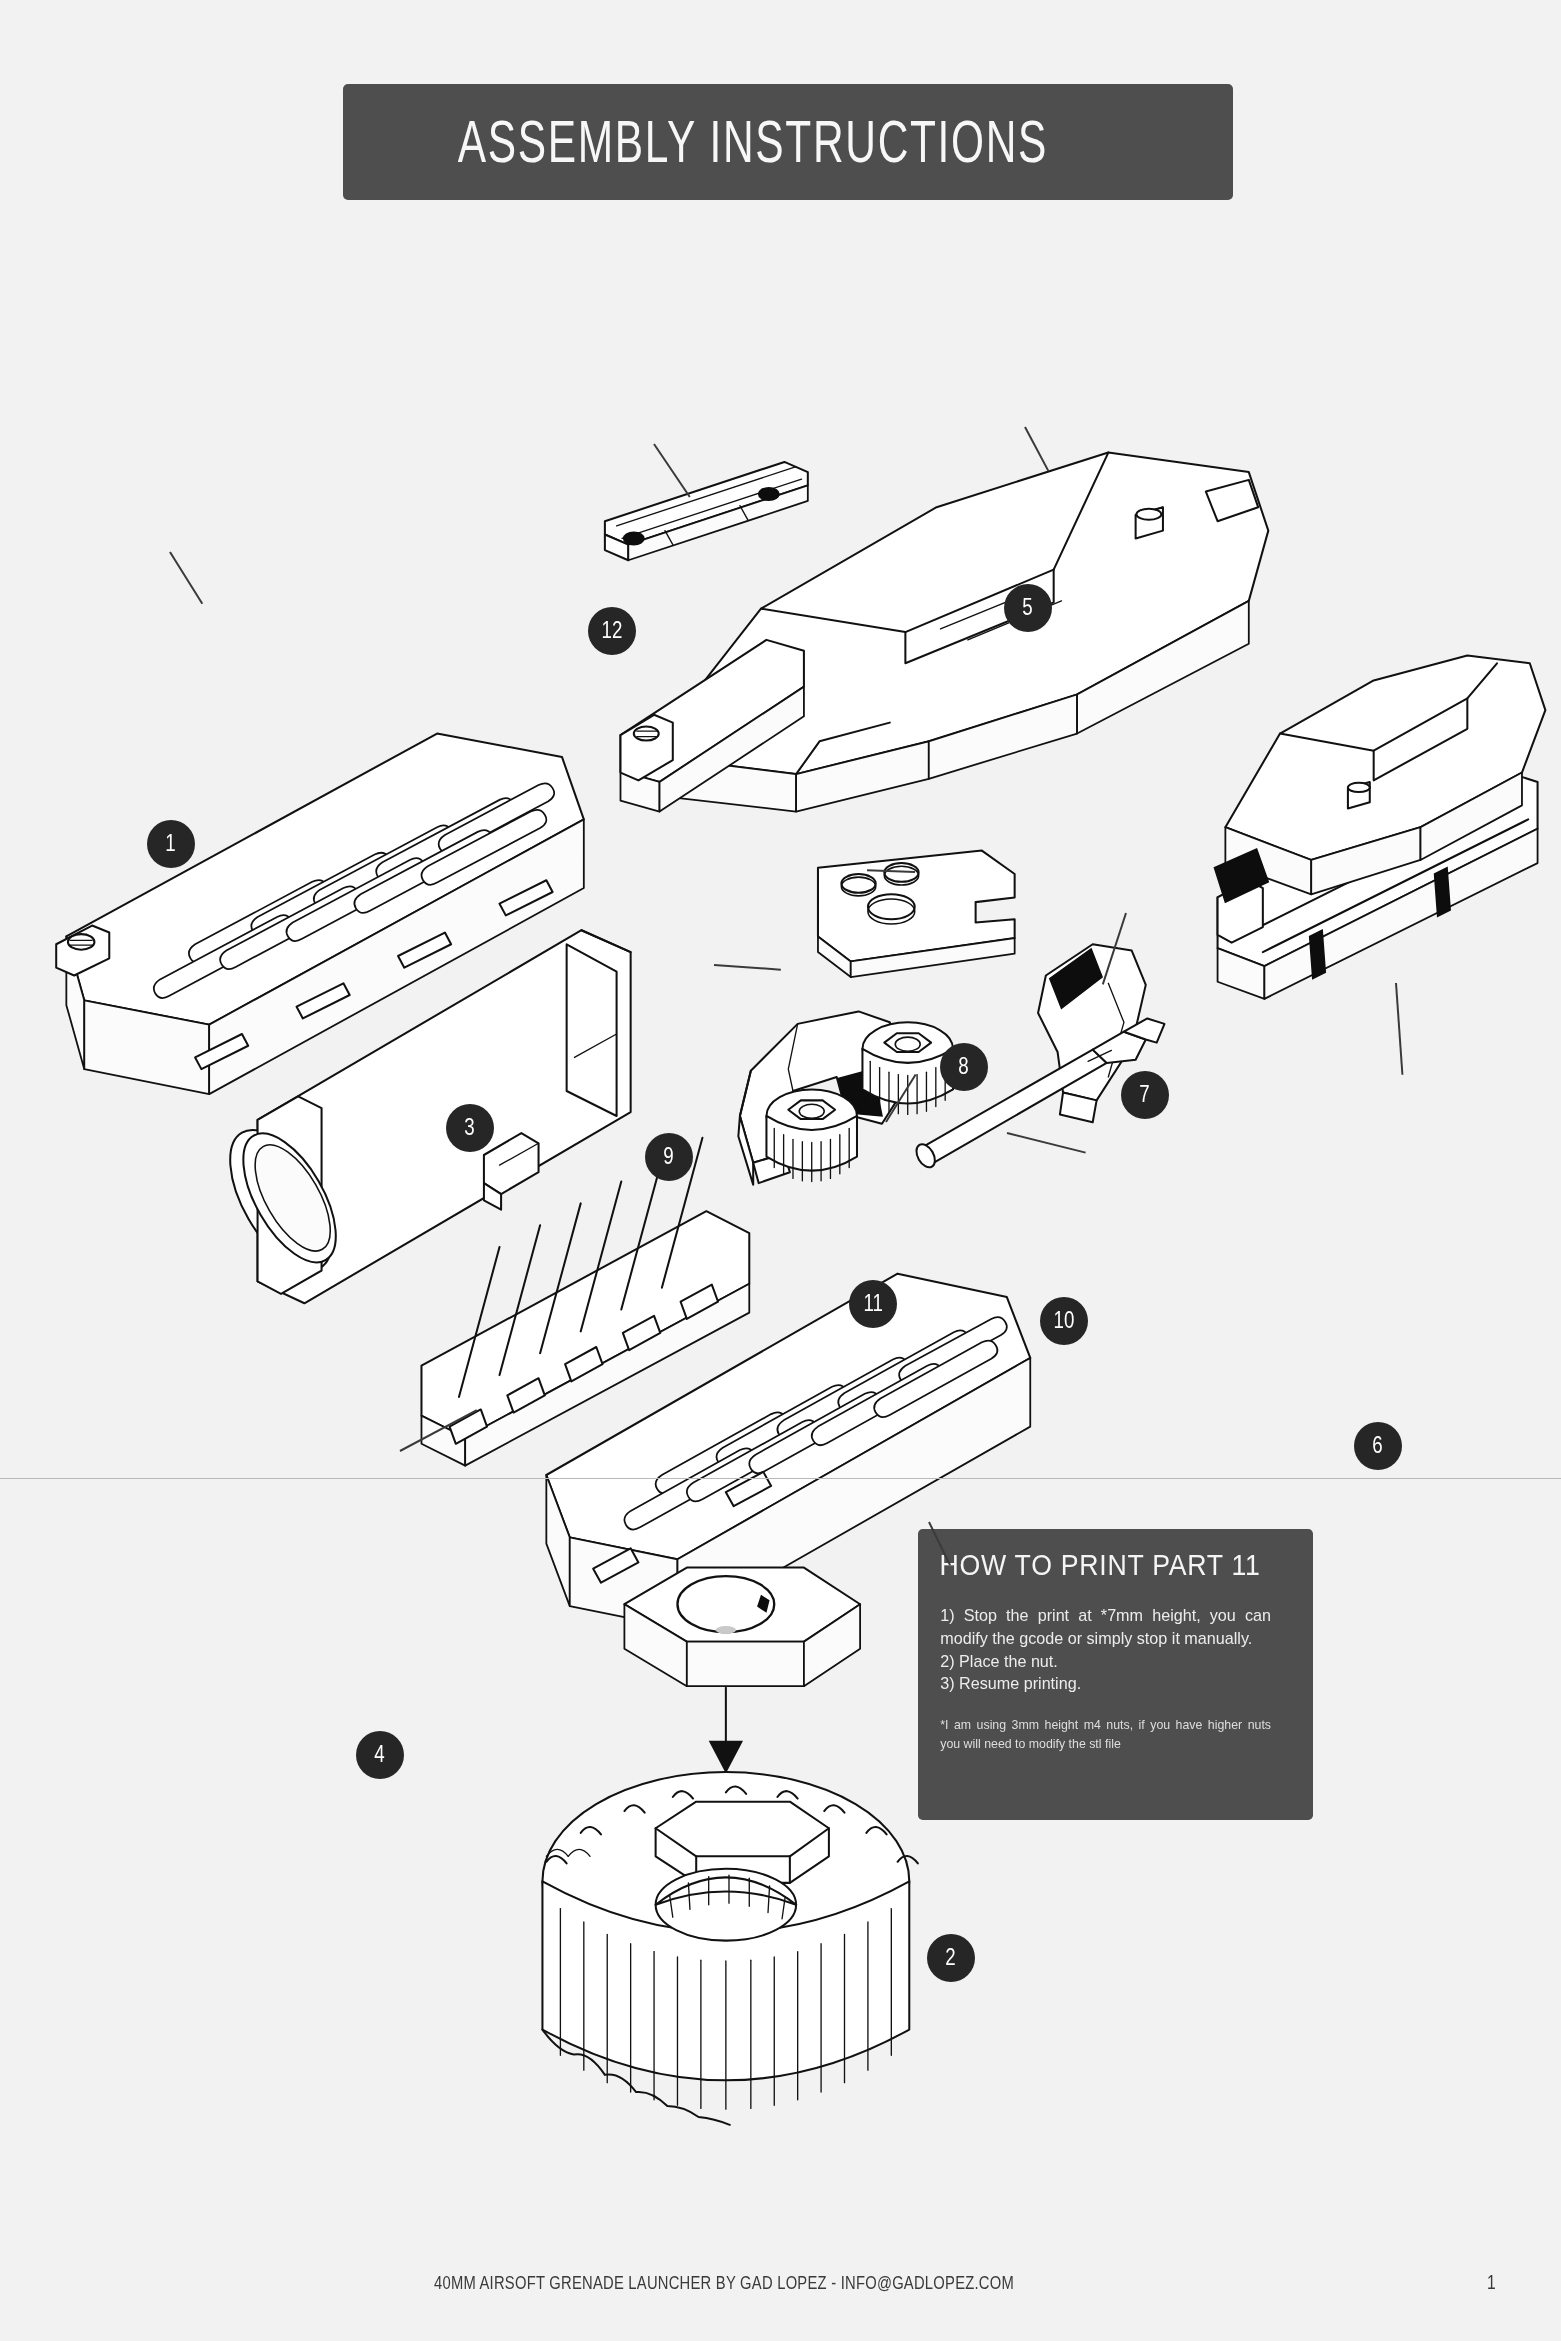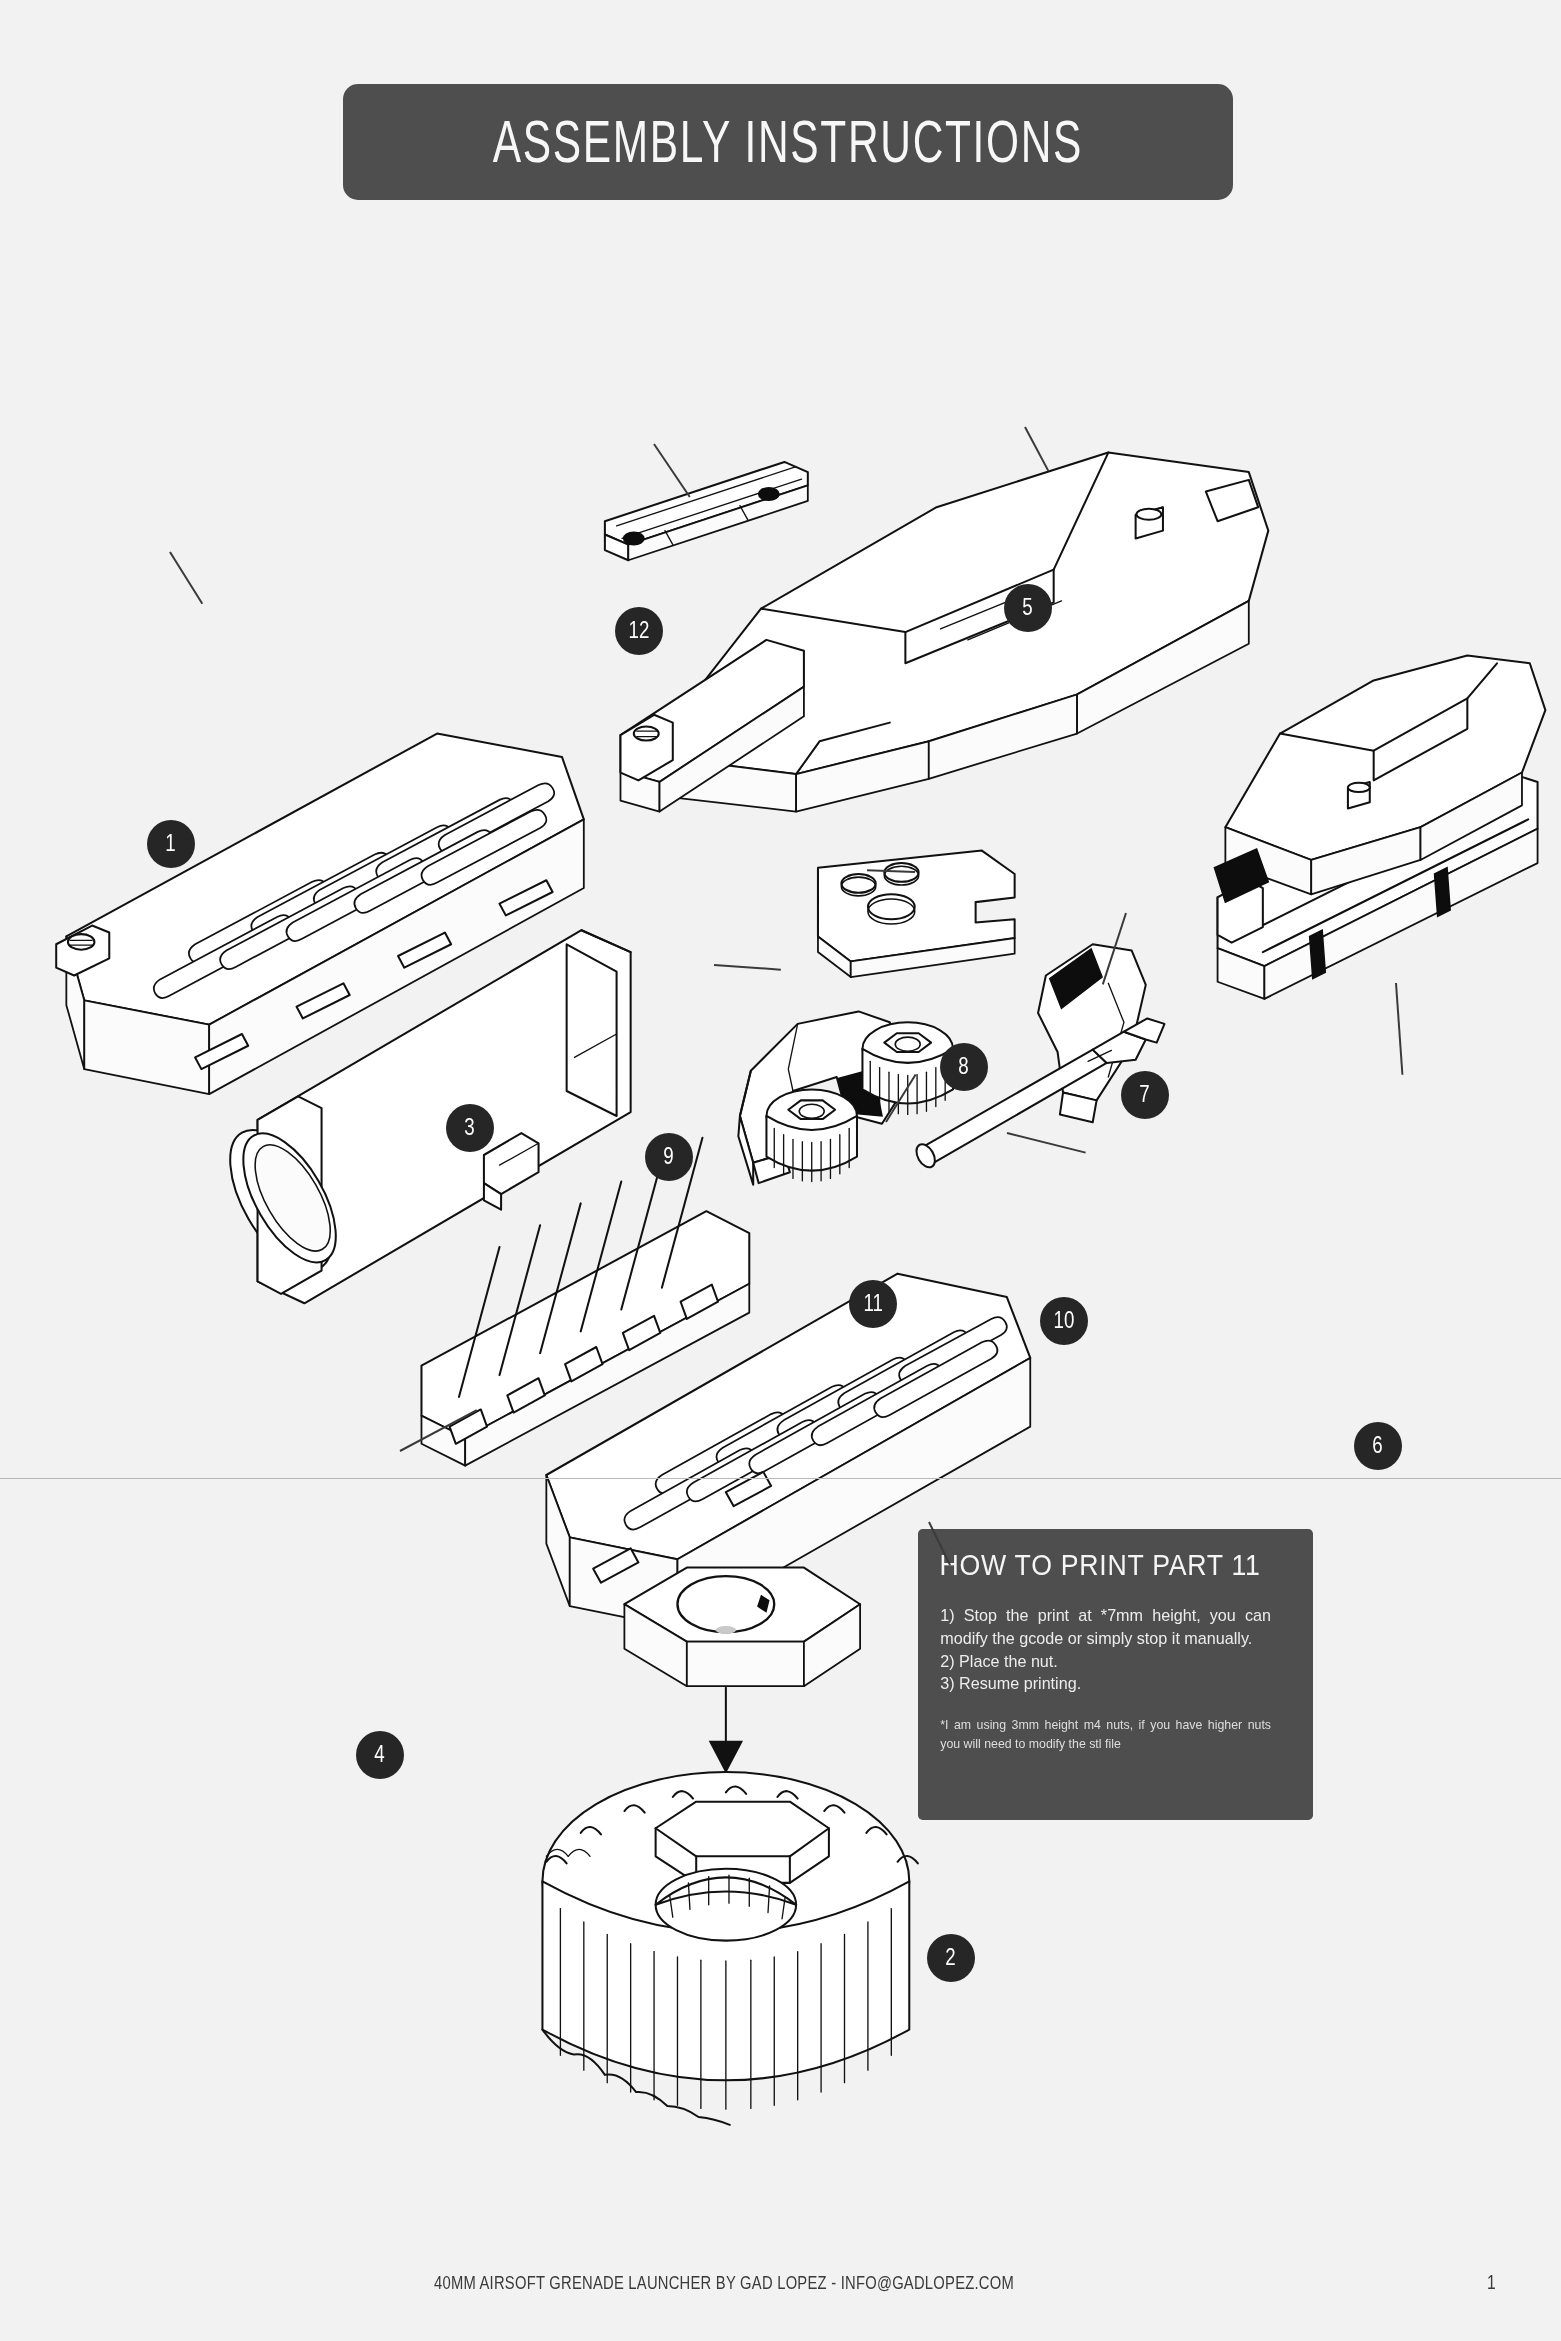--- a/index.html
+++ b/index.html
@@ -9,22 +9,22 @@
     font-family:"Liberation Sans", sans-serif;
     color:#2a2a2a;
     overflow:hidden;
     position:relative;
   }
   .page{position:absolute;inset:0;}
 
   
   .title-banner{
     position:absolute;left:343px;top:84px;width:890px;height:116px;
-    background:#4e4e4e;border-radius:15px;
-    display:flex;align-items:center;justify-content:center;
+    background:#4e4e4e;border-radius:5px;
+    display:flex;align-items:center;
   }
   .title-banner .title-text{
     color:#f7f7f7;
     font-size:59px;
     letter-spacing:2.3px;
     font-weight:400;
     transform:scaleX(.72);
     transform-origin:center;
     white-space:nowrap;
   }
@@ -347,21 +347,21 @@
     <div class="leader" style="left:1126px; top:717px;  width:75px;  transform:rotate(108deg);"></div>
     <div class="leader" style="left:886px; top:926px; width:56px;  transform:rotate(-58deg);"></div>
     <div class="leader" style="left:1007px; top:937px; width:81px; transform:rotate(14deg);"></div>
     <div class="leader" style="left:1396px; top:787px; width:92px; transform:rotate(86deg);"></div>
     <div class="leader" style="left:400px;  top:1255px; width:87px; transform:rotate(-28deg);"></div>
     <div class="leader" style="left:929px; top:1326px; width:48px;  transform:rotate(64deg);"></div>
 
     <div class="callout" style="left:147px;  top:625px;">
       <span>1</span>
       </div>
-    <div class="callout" style="left:615px;  top:412px;">
+    <div class="callout" style="left:588px;  top:412px;">
       <span>12</span>
       </div>
     <div class="callout" style="left:1004px; top:389px;">
       <span>5</span>
       </div>
     <div class="callout" style="left:940px; top:848px;">
       <span>8</span>
       </div>
     <div class="callout" style="left:645px;  top:938px;">
       <span>9</span>

